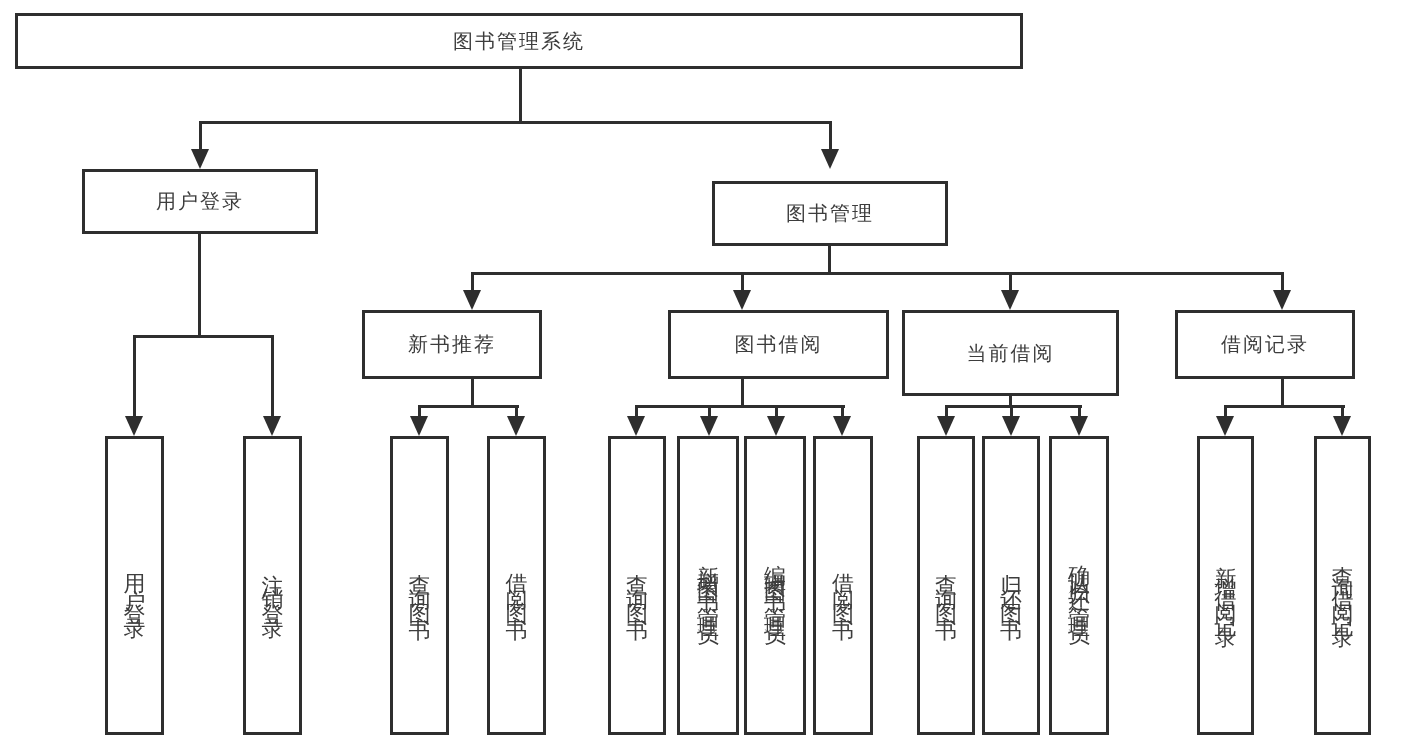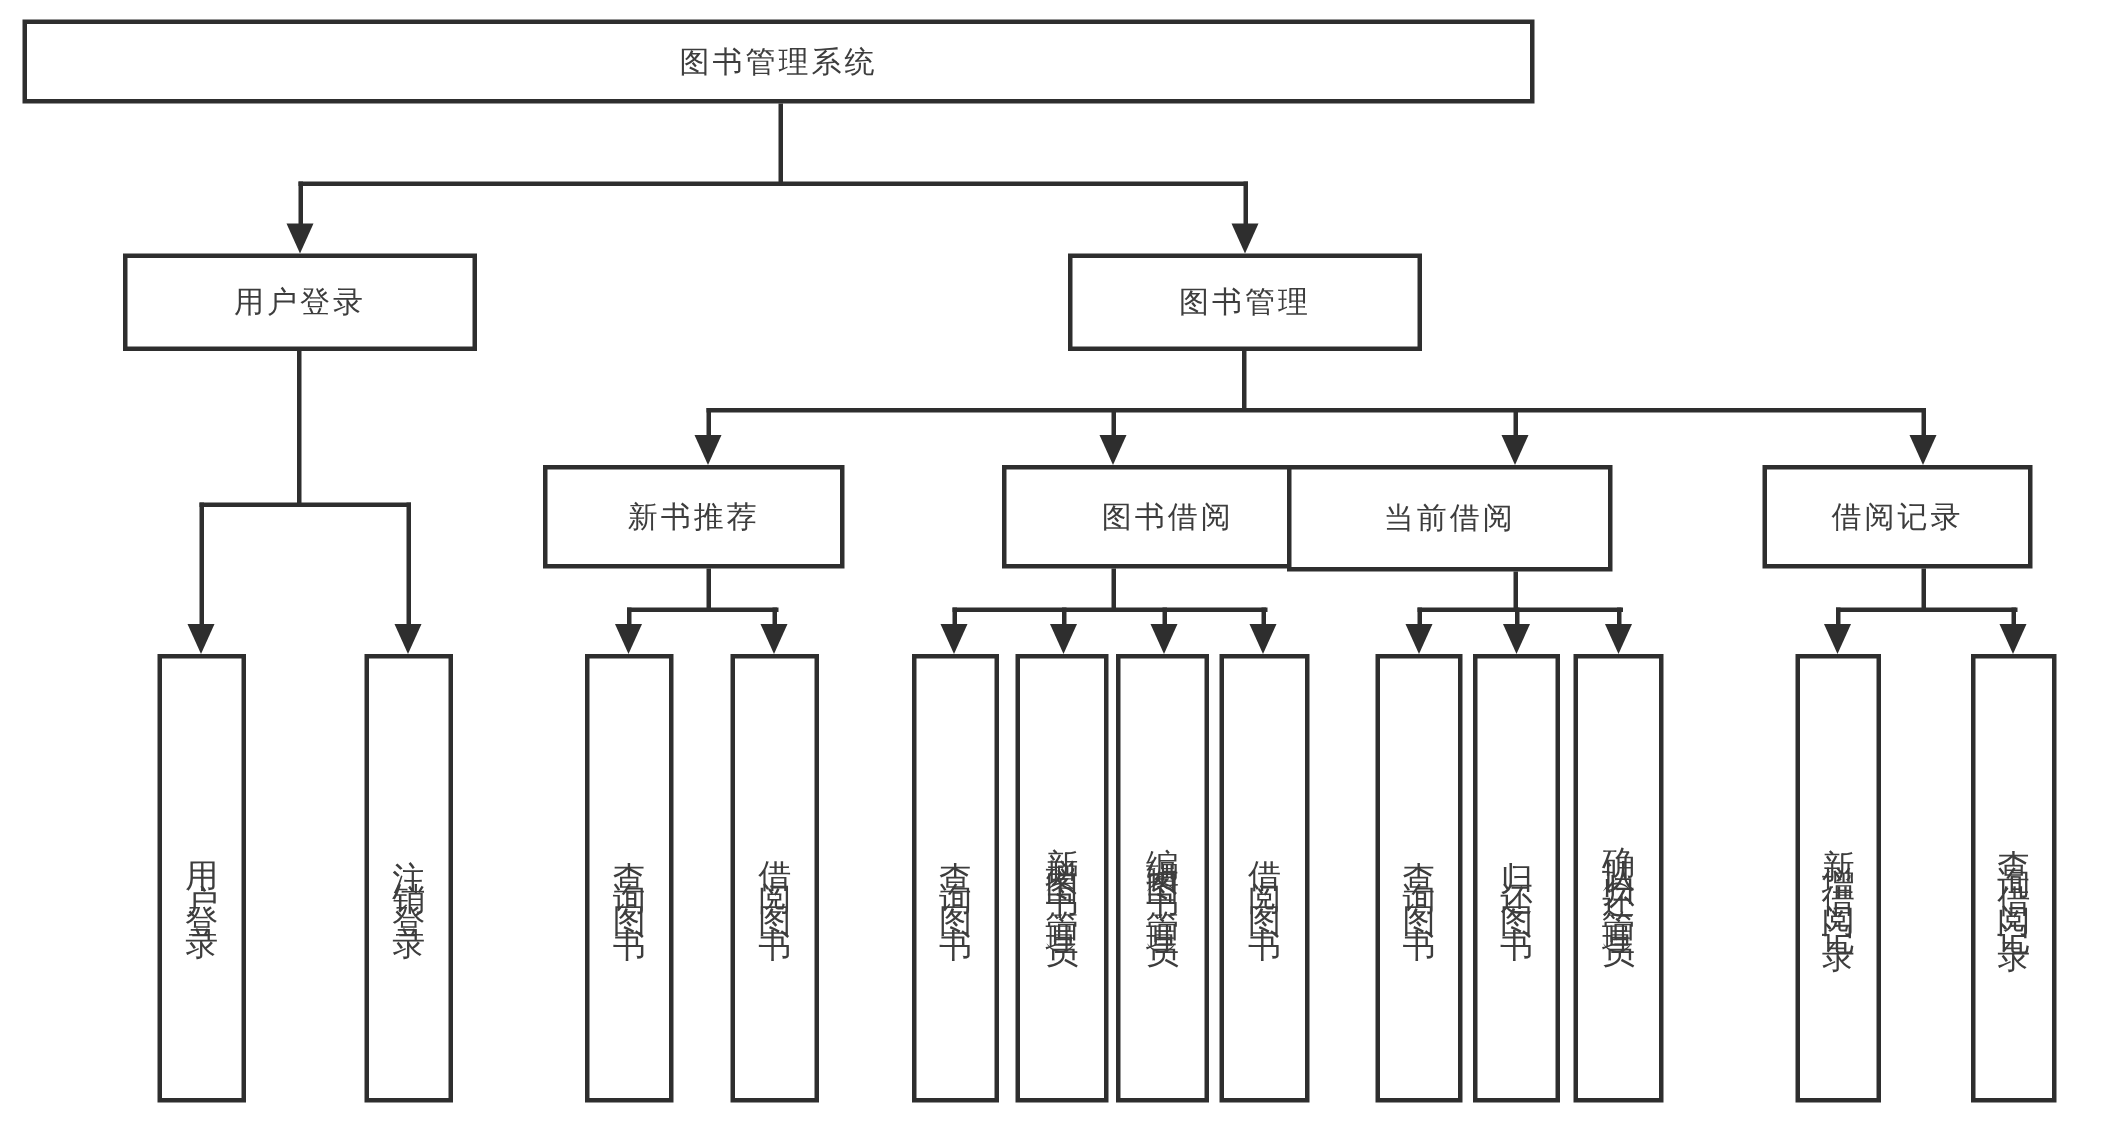--- a/index.html
+++ b/index.html
@@ -113,31 +113,31 @@
   <div class="arrow" style="left:1216px;top:405px;height:31px"></div>
   <div class="arrow" style="left:1333px;top:405px;height:31px"></div>
 
   <div class="box" style="left:15px;top:13px;width:1008px;height:56px">
     <span class="h-label">图书管理系统</span>
   </div>
 
   <div class="box" style="left:82px;top:169px;width:236px;height:65px">
     <span class="h-label">用户登录</span>
   </div>
-  <div class="box" style="left:712px;top:169px;width:236px;height:65px">
+  <div class="box" style="left:712px;top:181px;width:236px;height:65px">
     <span class="h-label">图书管理</span>
   </div>
 
-  <div class="box" style="left:362px;top:310px;width:201px;height:69px">
+  <div class="box" style="left:362px;top:310px;width:180px;height:69px">
     <span class="h-label">新书推荐</span>
   </div>
   <div class="box" style="left:668px;top:310px;width:221px;height:69px">
     <span class="h-label">图书借阅</span>
   </div>
-  <div class="box" style="left:858px;top:310px;width:217px;height:71px">
+  <div class="box" style="left:902px;top:310px;width:217px;height:86px">
     <span class="h-label">当前借阅</span>
   </div>
   <div class="box" style="left:1175px;top:310px;width:180px;height:69px">
     <span class="h-label">借阅记录</span>
   </div>
 
   <div class="box leaf" style="left:105px;top:436px;width:59px;height:299px">
     <span class="v-label" style="letter-spacing: 15px;">用户登录</span>
   </div>
   <div class="box leaf" style="left:243px;top:436px;width:59px;height:299px">

